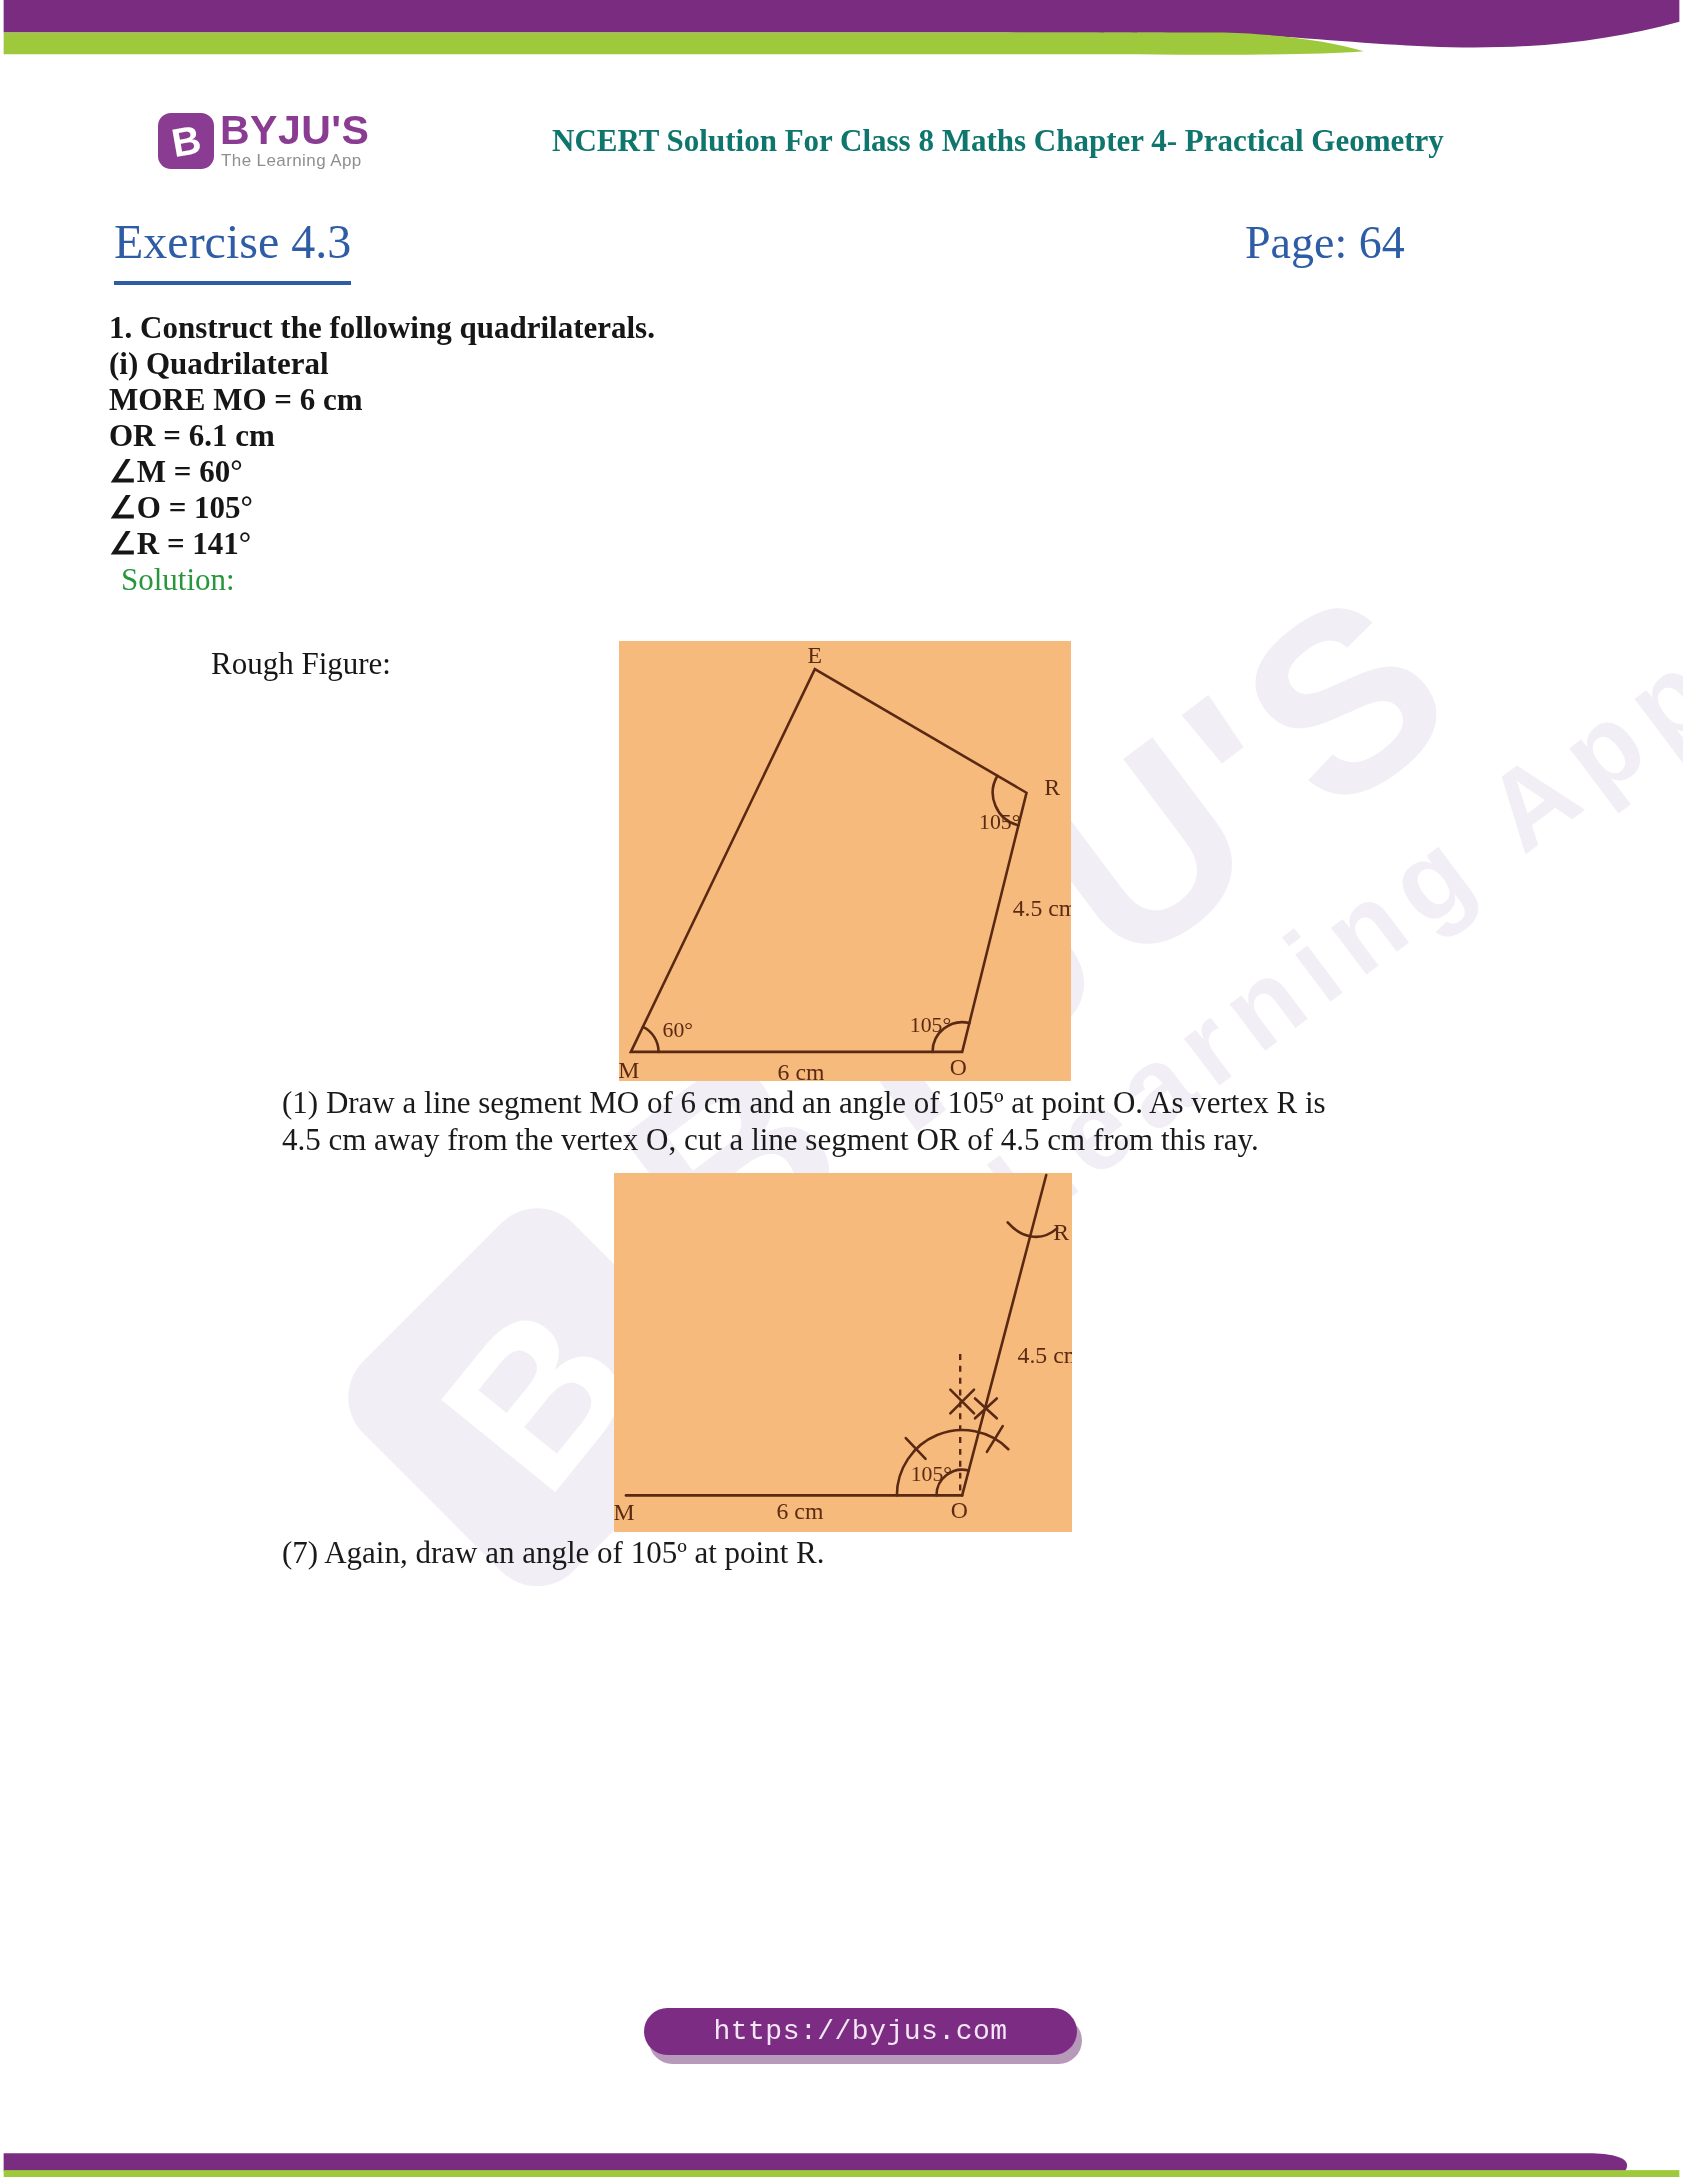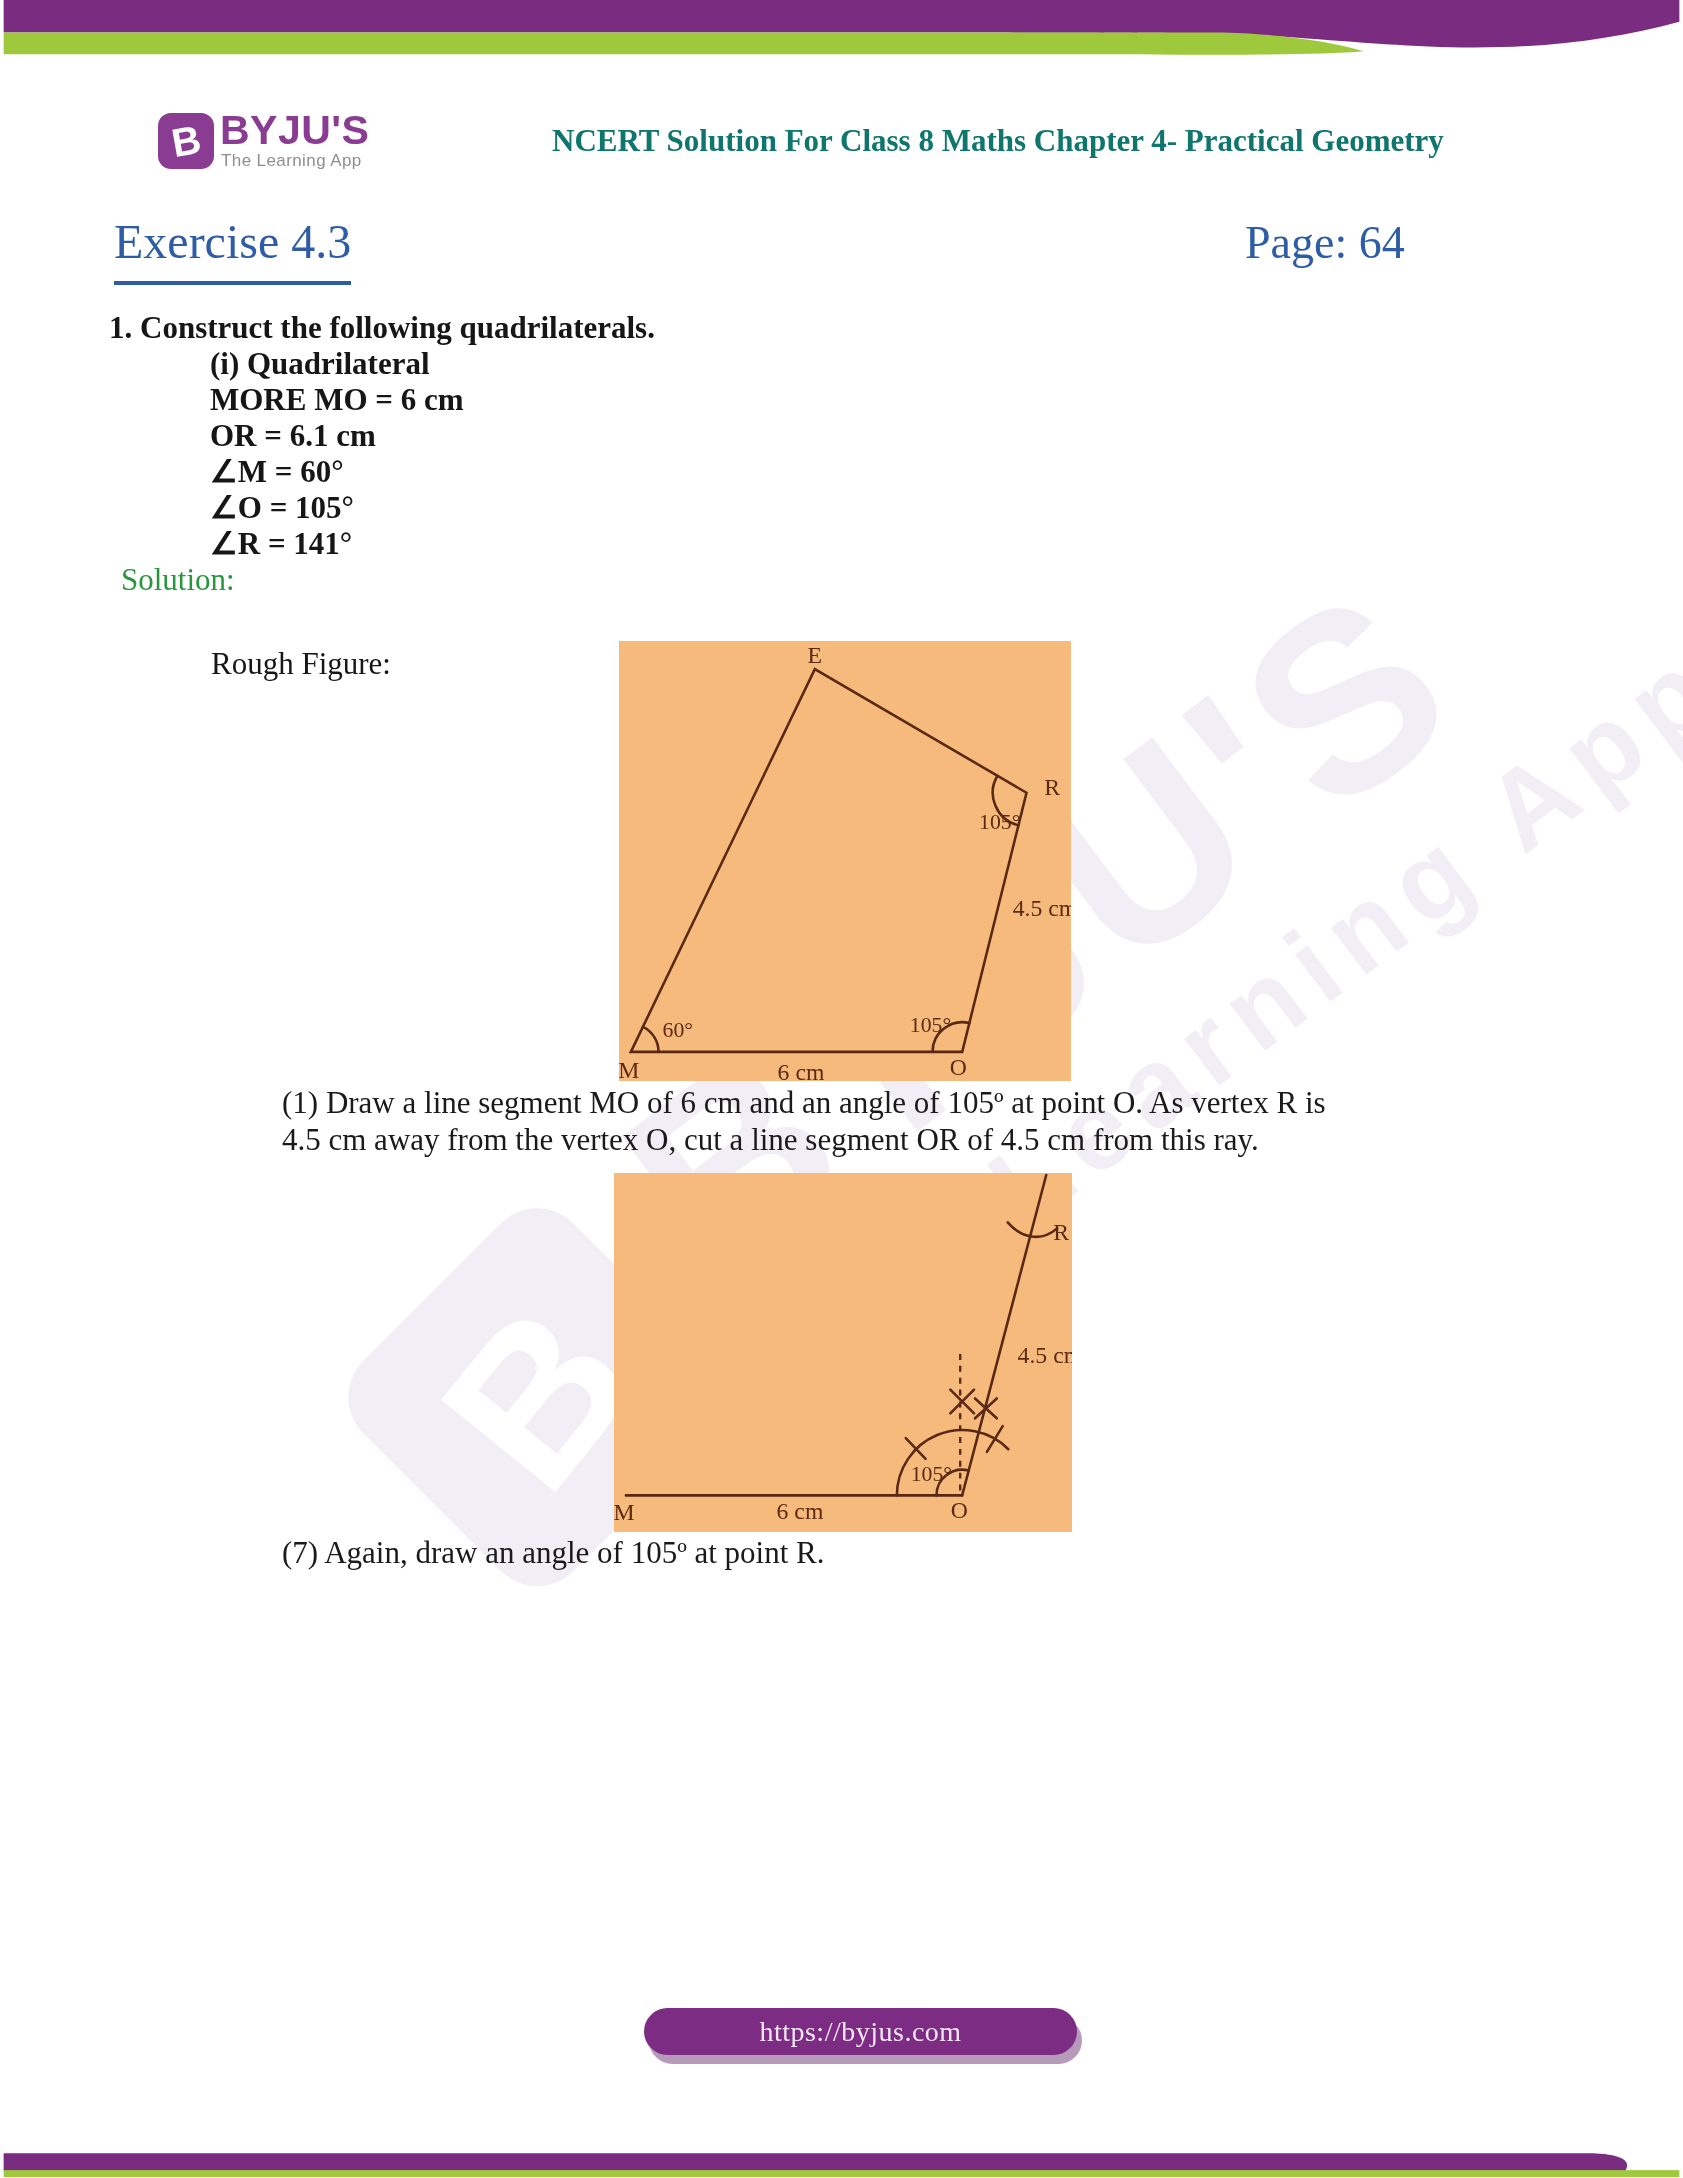--- a/index.html
+++ b/index.html
@@ -68,21 +68,21 @@
   
   .exercise-heading {
     left:114px; top:214px; font-size:48px; color:#2e5da6;
     border-bottom:4px solid #2e5da6; padding-bottom:12px; display:inline-block;
   }
   .page-number { left:1245px; top:216px; font-size:46px; color:#2e5da6; }
 
   
   .question-block { left:109px; top:310px; font-size:31px; line-height:36px; }
   .q-lead { font-weight:bold; }
-  .q-line { font-weight:bold; margin-left:101px; }
+  .q-line { font-weight:bold; }
   .solution-label { color:#27963c;margin-left:12px; }
   .rough-figure-label { margin-left:102px;margin-top:48px; }
 
   
   .diagram1 { left:619px; top:641px; width:452px; height:440px; background:#f6ba7d; }
   .diagram2 { left:614px; top:1173px; width:458px; height:359px; background:#f6ba7d; }
   .diagram1 svg, .diagram2 svg { display:block; }
   .dg-line { stroke:#5a2913; stroke-width:2.6; fill:none; stroke-linecap:round; }
   .dg-dash { stroke:#5a2913; stroke-width:2.4; fill:none; stroke-dasharray:6 6; }
   .dg-text { font-family:"Liberation Serif", serif; font-size:24px; fill:#5b2a12; }
@@ -95,21 +95,21 @@
   .caption span { display:block; }
 
   
   .footer-pill {
     left:644px; top:2008px; width:433px; height:47px;
     background:#7c2d83; border-radius:24px;
     display:flex; align-items:center; justify-content:center;
     box-shadow:5px 9px 0 rgba(95,29,102,0.45);
   }
   .footer-pill-text {
-    font-family:Liberation Serif, serif;
+    font-family:Liberation Mono, monospace;
     font-size:28px; color:#f3e7f5; letter-spacing:0.5px;
   }
 </style>
 </head>
 <body>
 
 <div class="page">
 
   <div class="watermark">
     <div class="wm-tile">

